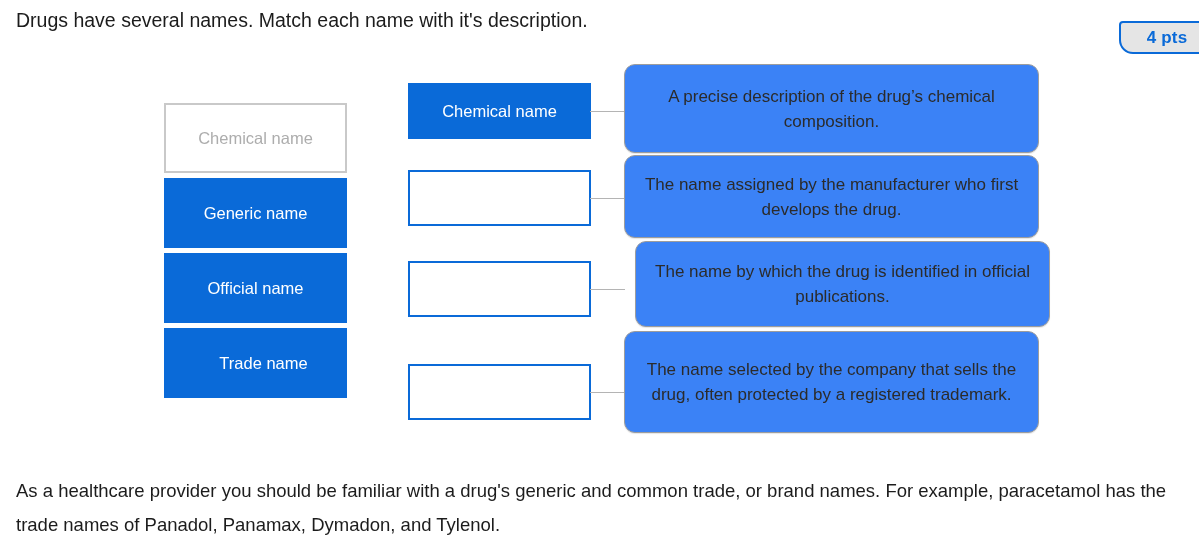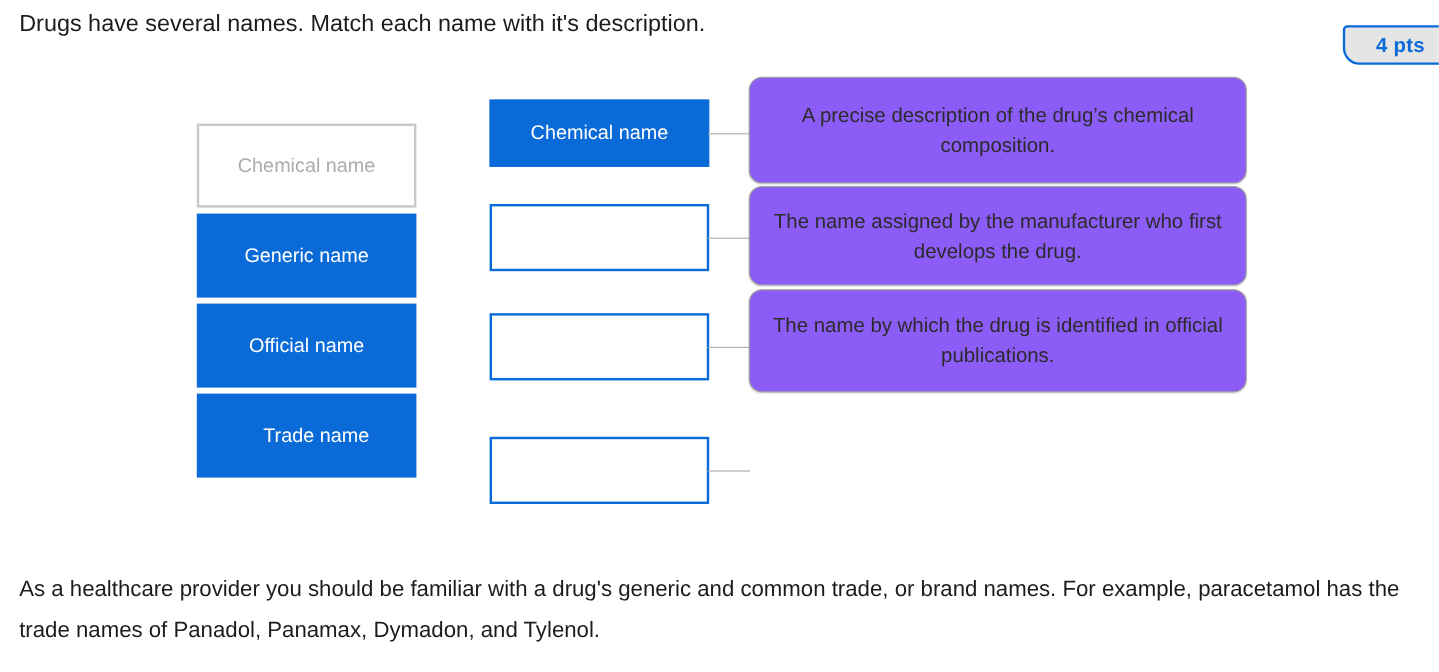--- a/index.html
+++ b/index.html
@@ -112,21 +112,21 @@
   }
 
   
   .description-card {
     position: absolute;
     left: 624px;
     width: 415px;
     box-sizing: border-box;
     border: 1px solid #9d9d9d;
     border-radius: 11px;
-    background: #8b5cf6;
+    background: #3b82f6;
     color: #2b2b2b;
     font-size: 17px;
     line-height: 25px;
     text-align: center;
     display: flex;
     align-items: center;
     justify-content: center;
     padding: 6px 14px;
     box-shadow: 0 1px 1px rgba(0,0,0,0.10);
   }
@@ -182,19 +182,22 @@
   <div class="connector" style="top:152px;"></div>
   <div class="connector" style="top:243px;"></div>
   <div class="connector" style="top:346px;"></div>
 
   <div class="description-card" style="top:18px;  height:89px;">
     <span>A precise description of the drug’s chemical composition.</span>
   </div>
   <div class="description-card" style="top:109px; height:83px;">
     <span>The name assigned by the manufacturer who first develops the drug.</span>
   </div>
-  <div class="description-card" style="top:195px; height:86px;">
+  <div class="description-card" style="top:195px; height:86px;margin-left:11px;">
     <span>The name by which the drug is identified in official publications.</span>
   </div>
+  <div class="description-card" style="top:285px; height:102px;">
+    <span>The name selected by the company that sells the drug, often protected by a registered trademark.</span>
+  </div>
 
 </div>
 
 <div id="footer-note">As a healthcare provider you should be familiar with a drug's generic and common trade, or brand names. For example, paracetamol has the trade names of Panadol, Panamax, Dymadon, and Tylenol.</div>
 
 </body></html>

